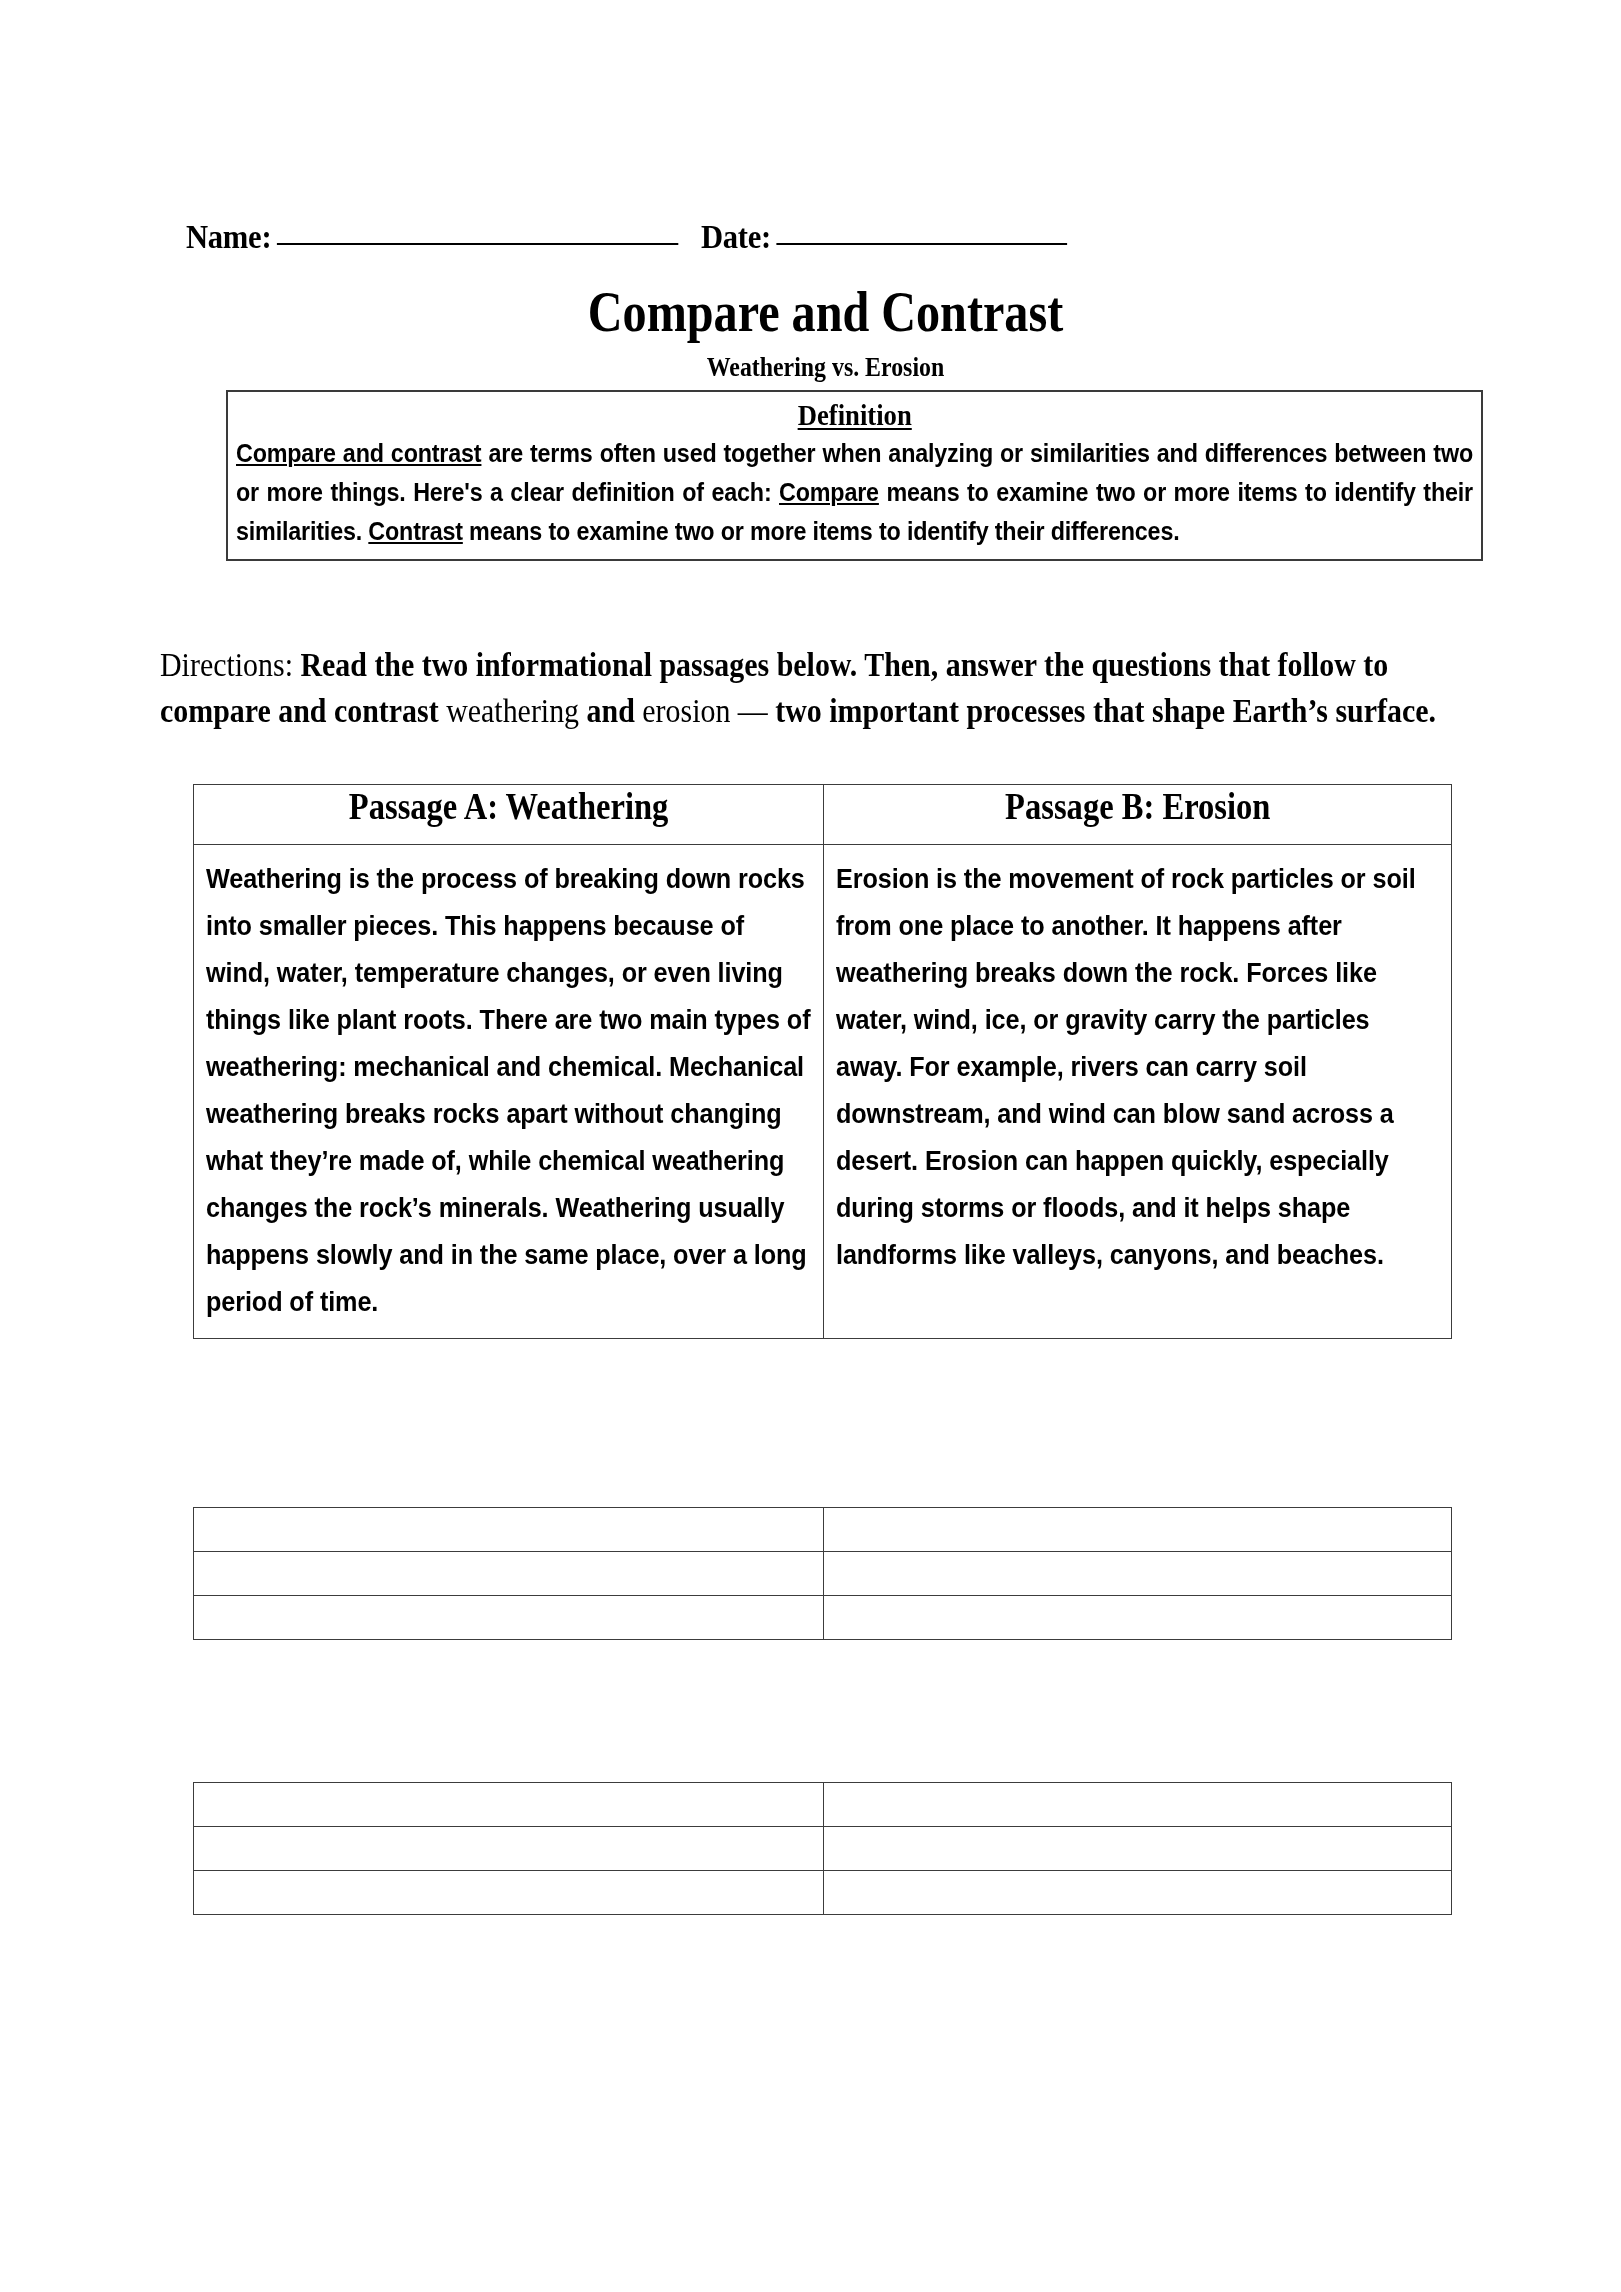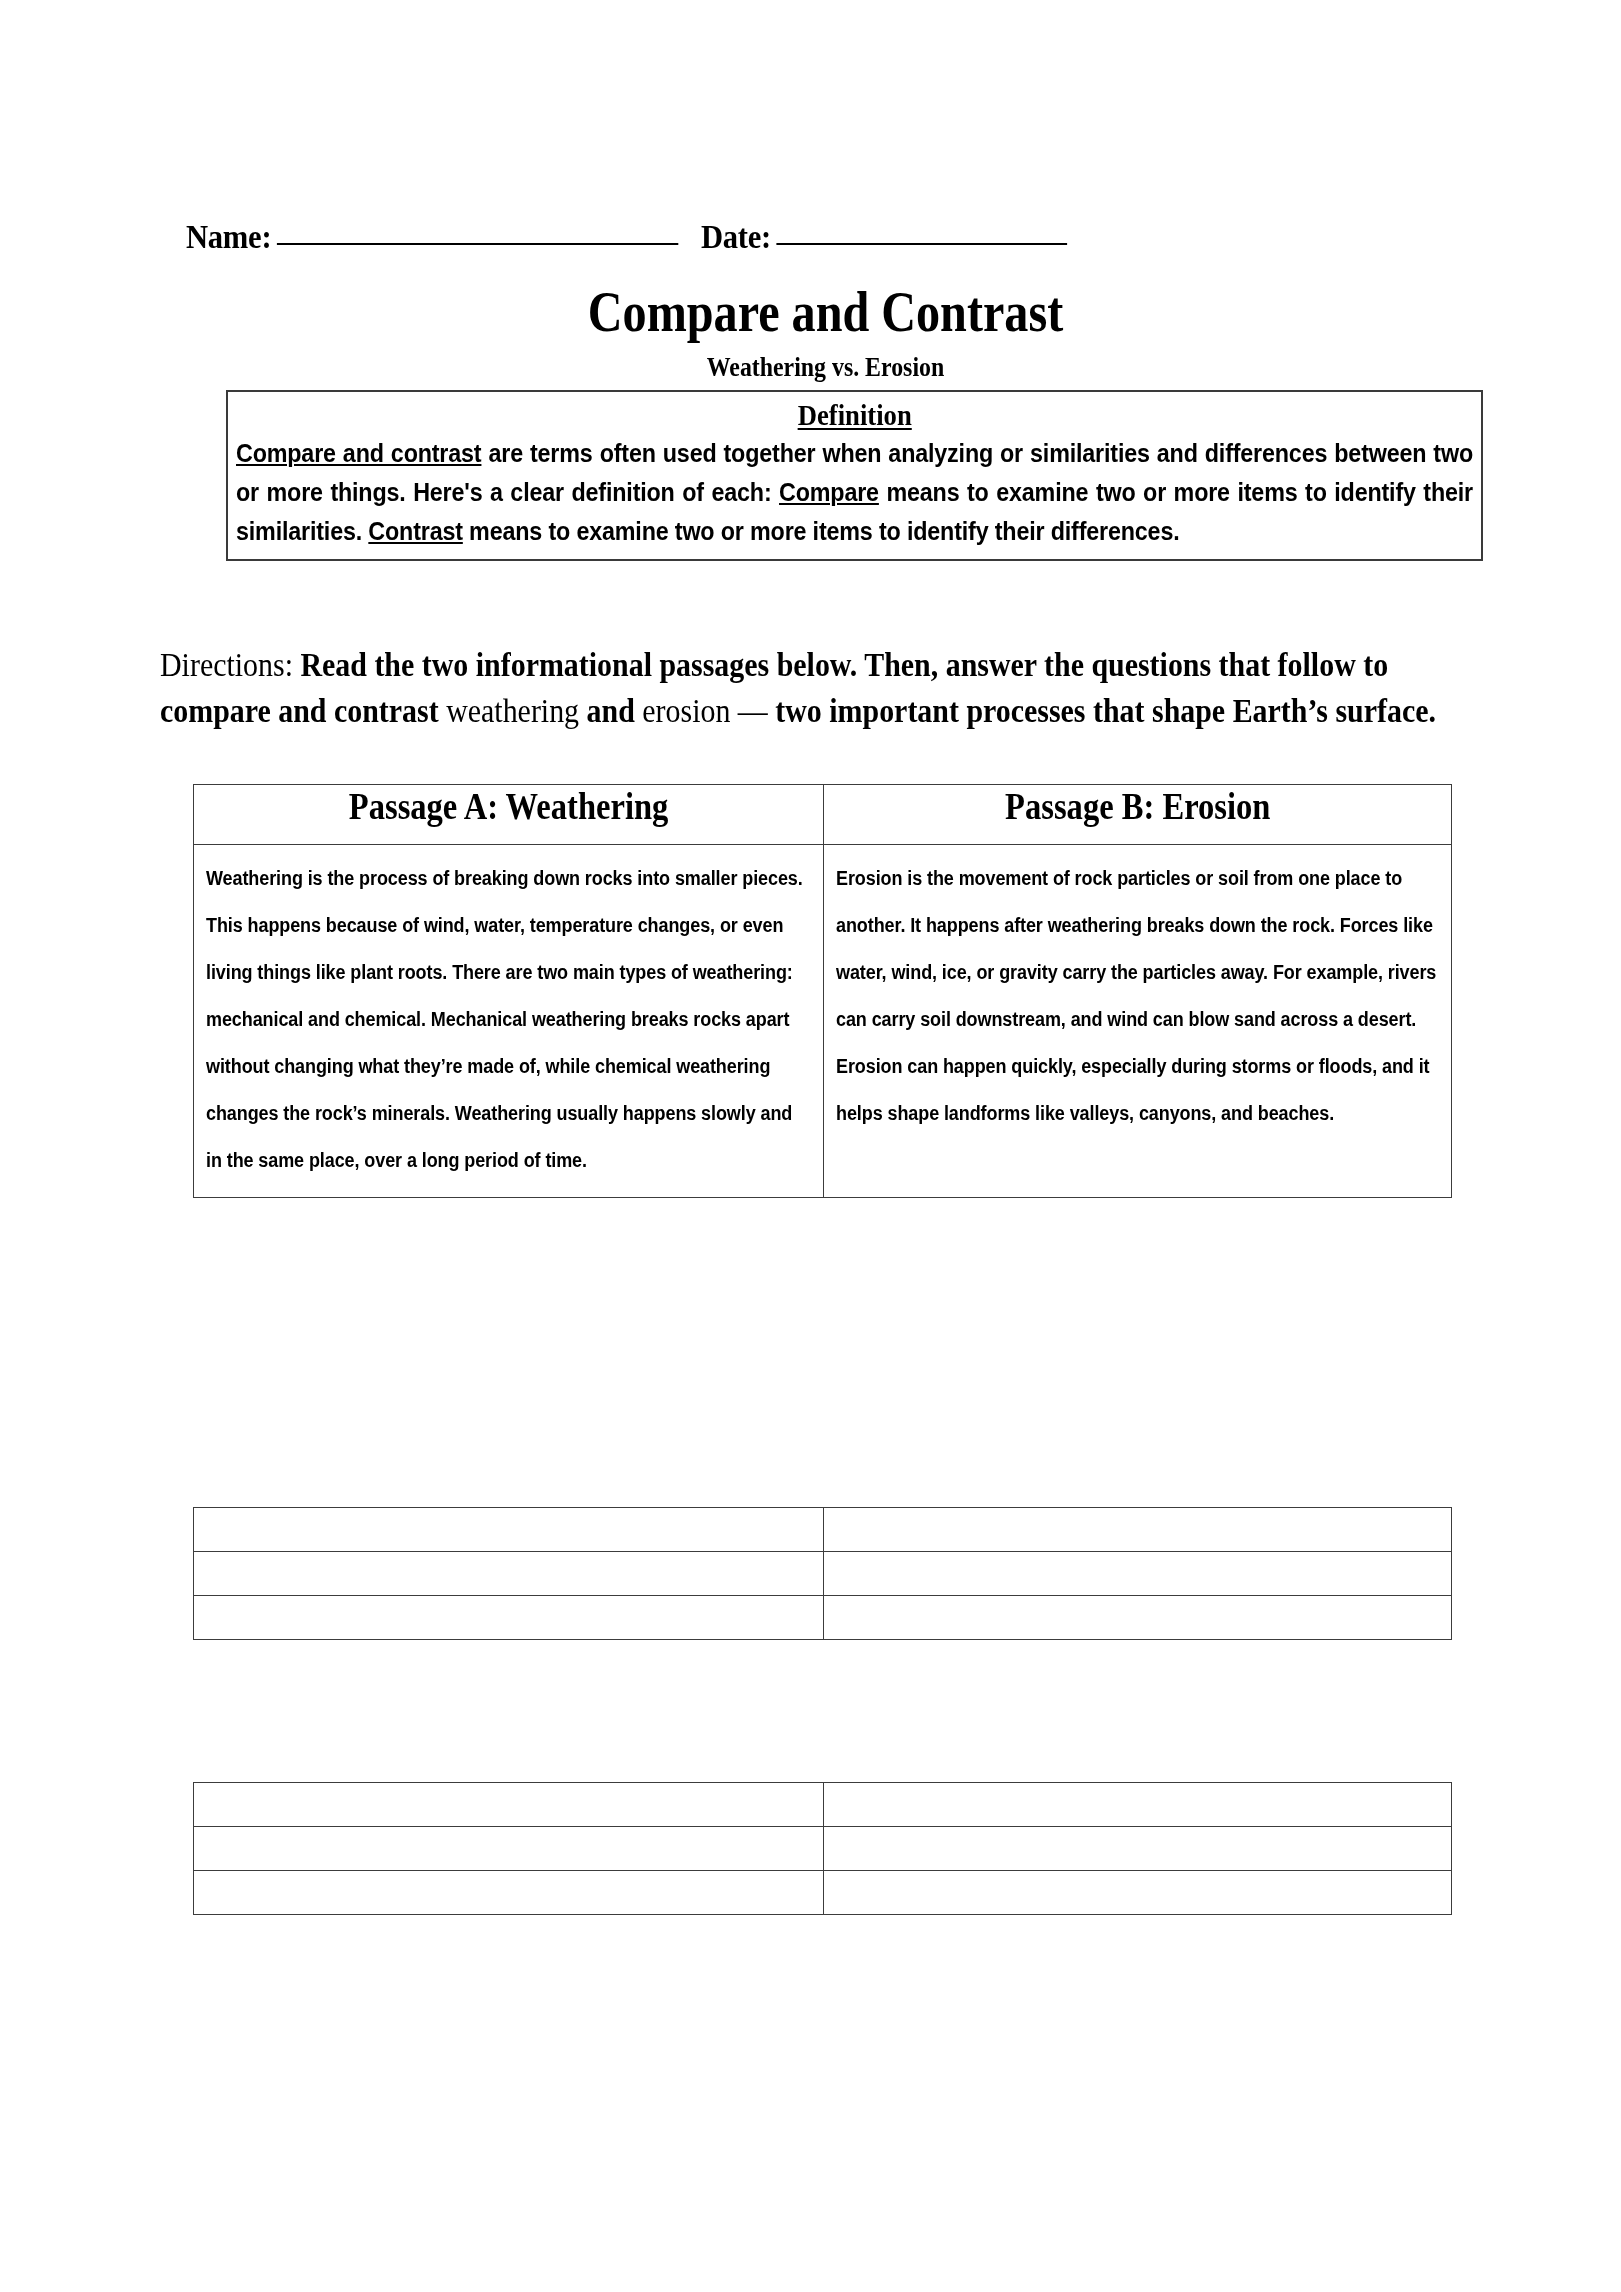--- a/index.html
+++ b/index.html
@@ -164,21 +164,21 @@
     font-family: "Liberation Serif", serif;
     font-weight: bold;
     font-size: 37px;
     margin-top: 47px;
   }
   .p-head span { display: inline-block; transform: scaleX(0.88); }
 
   .p-body {
     font-family: "Liberation Sans", sans-serif;
     font-weight: bold;
-    font-size: 20px;
+    font-size: 28px;
     line-height: 47px;
     padding: 9.8px 11.8px 13.7px 11.8px !important;
     letter-spacing: -0.1px;
   }
   .p-body .inner {
     display: block;
     transform: scaleX(0.9);
     transform-origin: left top;
     width: 111%;
   }

